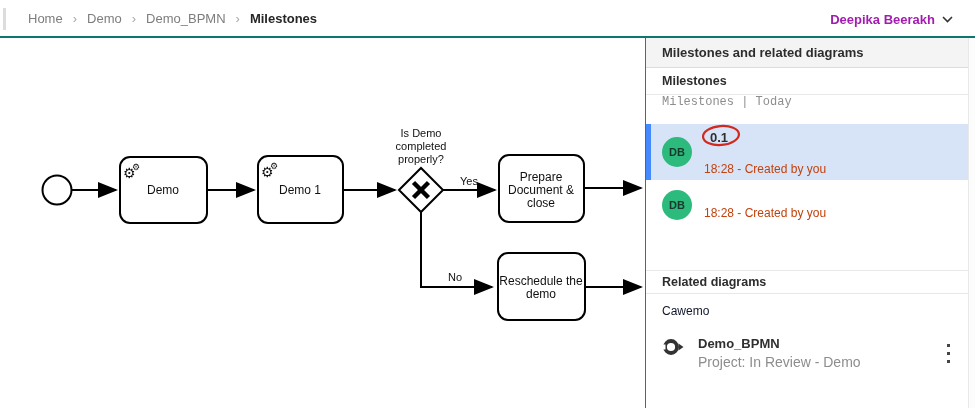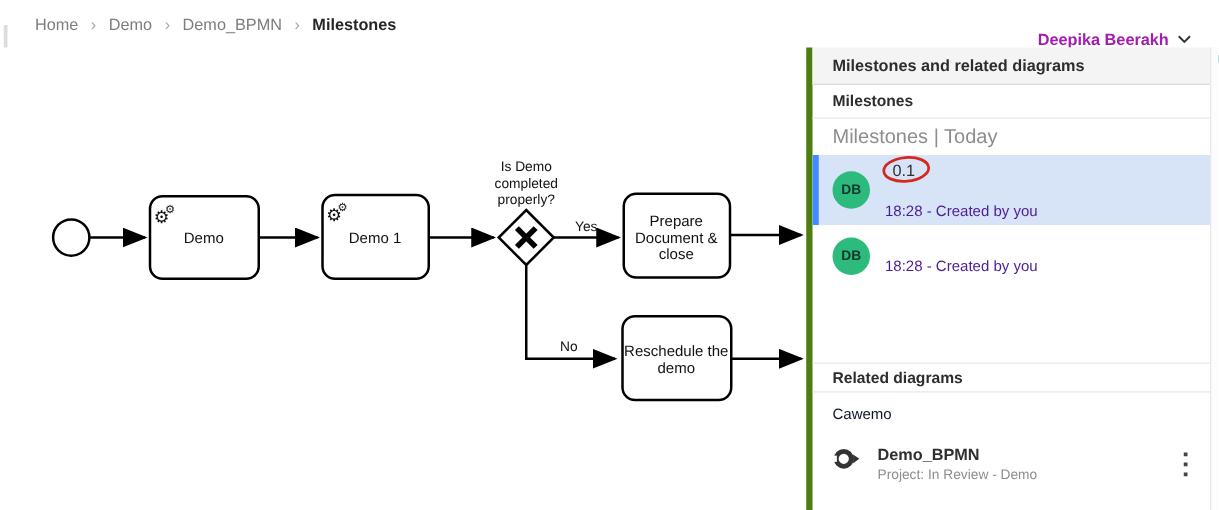--- a/index.html
+++ b/index.html
@@ -2,56 +2,56 @@
 <html><head>
 <meta charset="utf-8">
 <style>
   * { margin:0; padding:0; box-sizing:border-box; }
   html,body { background:#fff; }
   .app {
     position:relative; width:975px; height:408px; overflow:hidden;
     background:#fff; font-family:"Liberation Sans", sans-serif; color:#2e2e2e;
   }
   
-  .topbar { position:absolute; top:12px; left:0; right:0; height:38px;
-    background:#fff; border-bottom:6px solid #0f766e; display:flex; align-items:flex-start; }
+  .topbar { position:absolute; top:0; left:0; right:0; height:38px;
+    background:#fff; border-bottom:2px solid #0f766e; display:flex; align-items:center; }
   .rail-mark { position:absolute; left:3px; top:8px; width:3px; height:22px; background:#dcdcdc; }
   .breadcrumb { display:flex; align-items:center; gap:10px; margin-left:28px; font-size:13px; }
   .crumb { color:#7d7d7d; cursor:pointer; }
   .crumb.current { color:#262626; font-weight:700; cursor:default; }
   .crumb-sep { color:#a8a8a8; font-size:13px; }
   .user-menu { position:absolute; right:22px; top:0; height:38px; display:flex; align-items:center; gap:7px; cursor:pointer; }
   .user-name { font-size:13px; font-weight:600; color:#a21caf; }
   
   .canvas { position:absolute; top:38px; left:0; width:645px; height:370px; background:#fff; }
   svg text { font-family:"Liberation Sans", sans-serif; fill:#111; }
   
   .panel { position:absolute; top:38px; left:645px; width:323px; height:370px;
-    background:#fff; border-left:5px solid #4d7c0f; }
+    background:#fff; border-left:1px solid #4d7c0f; }
   .panel-header { height:30px; background:#f4f4f4; border-bottom:1px solid #dcdcdc;
     display:flex; align-items:center; padding:0 16px; font-size:13px; font-weight:700; color:#2d2d2d; }
   .section-title { height:27px; display:flex; align-items:center; padding:0 16px;
     font-size:12.5px; font-weight:700; color:#2d2d2d; border-bottom:1px solid #e8e8e8; }
-  .section-title.related { height:24px; border-top:1px solid #e8e8e8;margin-top:20px; }
-  .filter-row { height:29px; display:flex; align-items:center; padding:0 16px; font-size:16px; color:#8d8d8d; }
+  .section-title.related { height:24px; border-top:1px solid #e8e8e8; }
+  .filter-row { height:29px; display:flex; padding:0 16px; font-size:12px; color:#8d8d8d;font-family:Liberation Mono, monospace; }
   .m-row { display:flex; align-items:center; gap:12px; padding:4px 16px; min-height:46px; cursor:pointer; }
   .m-row.selected { background:#d7e4f8; border-left:5px solid #4589ff; padding-left:11px; }
   .m-row + .m-row { margin-top:2px; }
   .avatar { width:30px; height:30px; border-radius:50%; background:#2dba7d; flex:0 0 30px;
     display:flex; align-items:center; justify-content:center; font-size:11px; font-weight:700; color:#17382b; }
-  .m-title { font-size:13px; font-weight:400; color:#2f2f2f; line-height:15px; }
-  .m-sub { font-size:12px; color:#4c1d95; margin-top:16px; }
+  .m-title { font-size:13px; font-weight:700; color:#2f2f2f; line-height:15px; }
+  .m-sub { font-size:12px; color:#c2410c; margin-top:16px; }
   .annot-wrap { position:relative; display:inline-block; padding:0 6px; }
   .annot-wrap svg { position:absolute; left:-4px; top:-5px; pointer-events:none; }
   .spacer { height:42px; }
   .group-label { padding:10px 16px 6px 16px; font-size:12px; color:#0f172a; }
   .d-row { display:flex; align-items:flex-start; gap:12px; padding:12px 12px 10px 16px; cursor:pointer; }
   .d-icon { flex:0 0 24px; padding-top:2px; }
   .d-title { font-size:13px; font-weight:700; color:#2f2f2f; }
-  .d-line { font-size:11px; color:#8d8d8d; margin-top:3px; }
+  .d-line { font-size:14px; color:#8d8d8d; margin-top:3px; }
   .kebab { margin-left:auto; align-self:center; display:flex; flex-direction:column; gap:5px; padding:6px; cursor:pointer; }
   .kebab i { width:3px; height:3px; background:#454545; display:block; }
   
   .scroll-strip { position:absolute; top:38px; left:968px; width:7px; height:370px;
     background:#fcfcfc; border-left:1px solid #e8e8e8; }
 </style>
 </head>
 <body>
 
 <div class="app">

